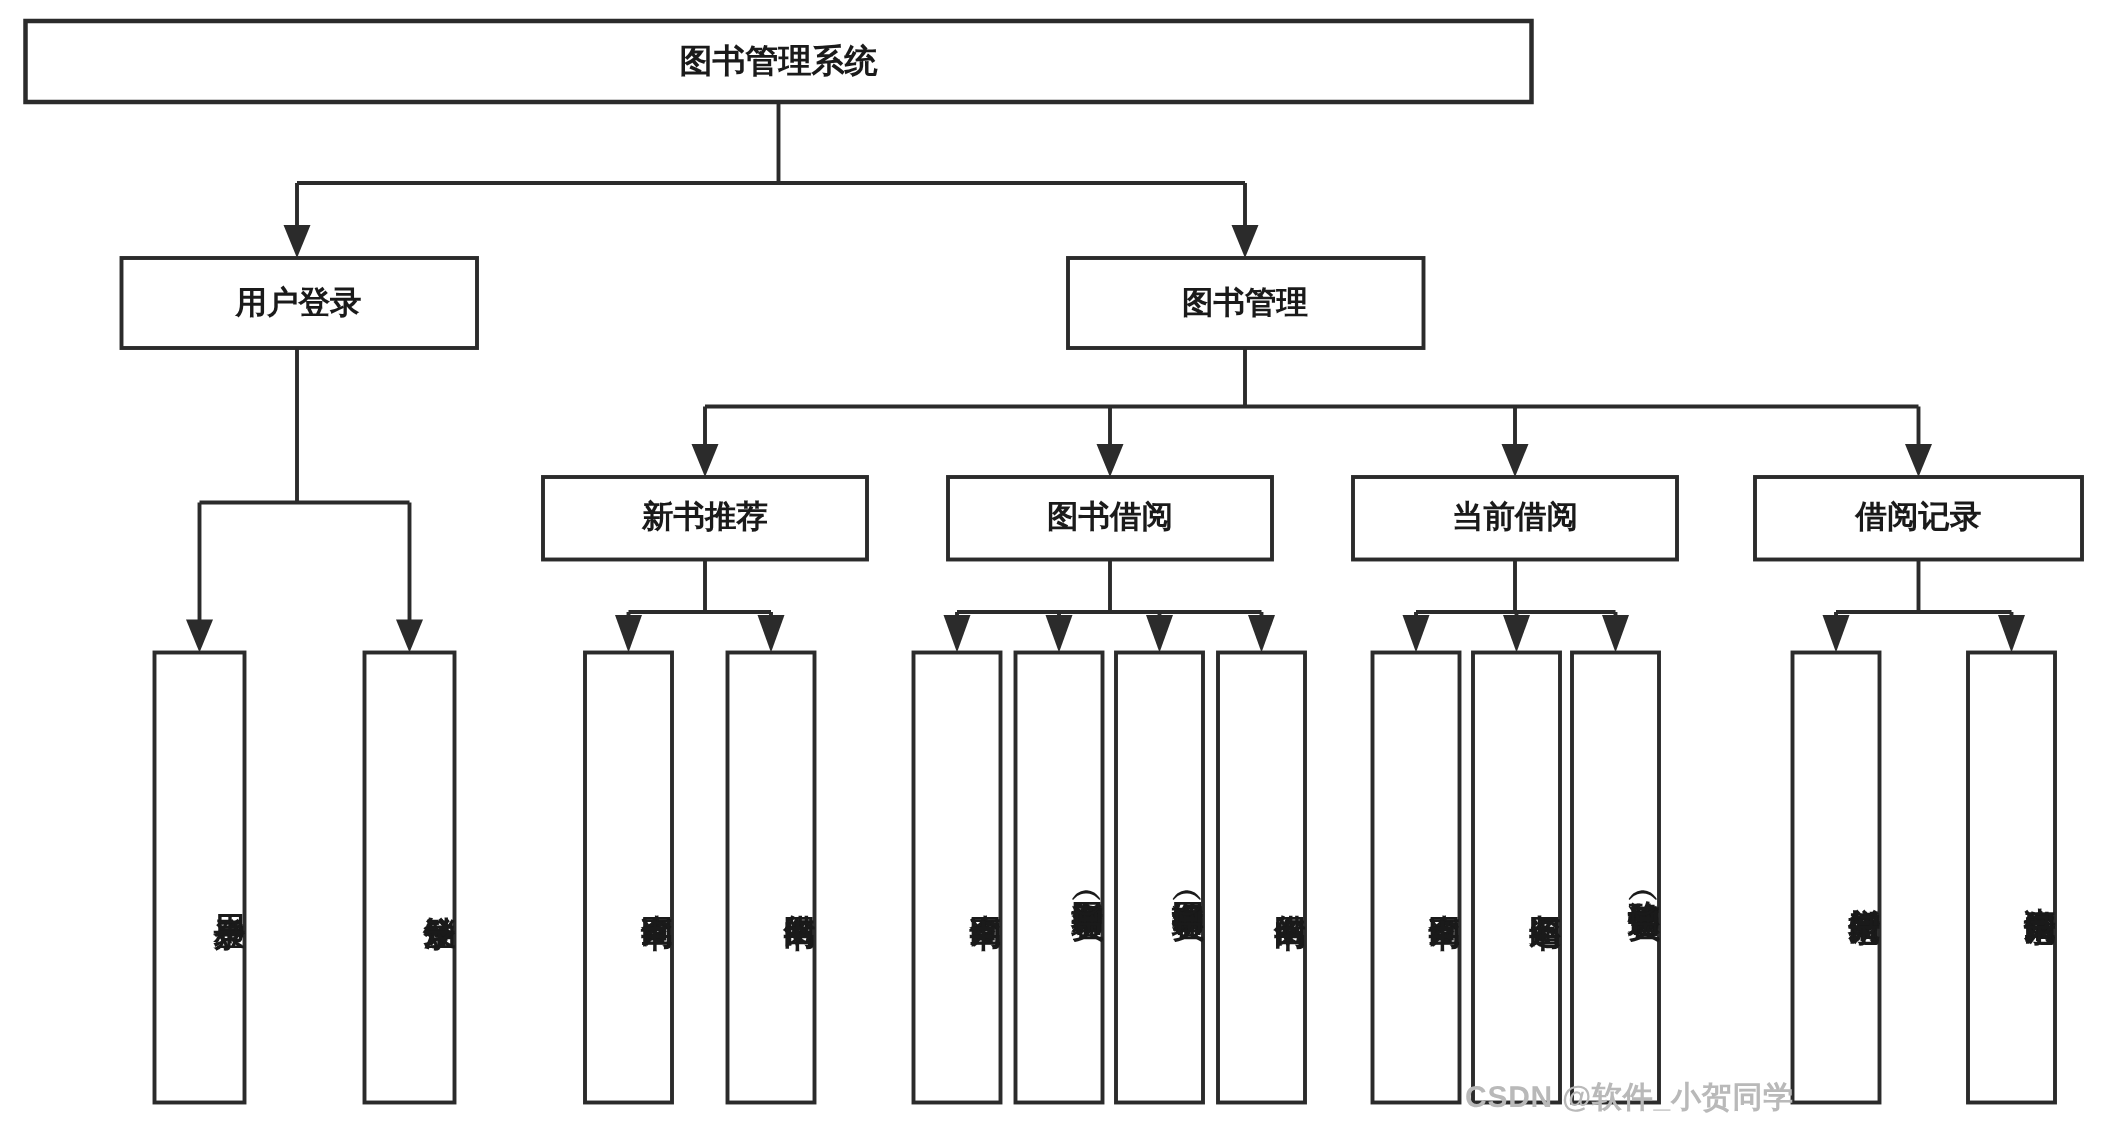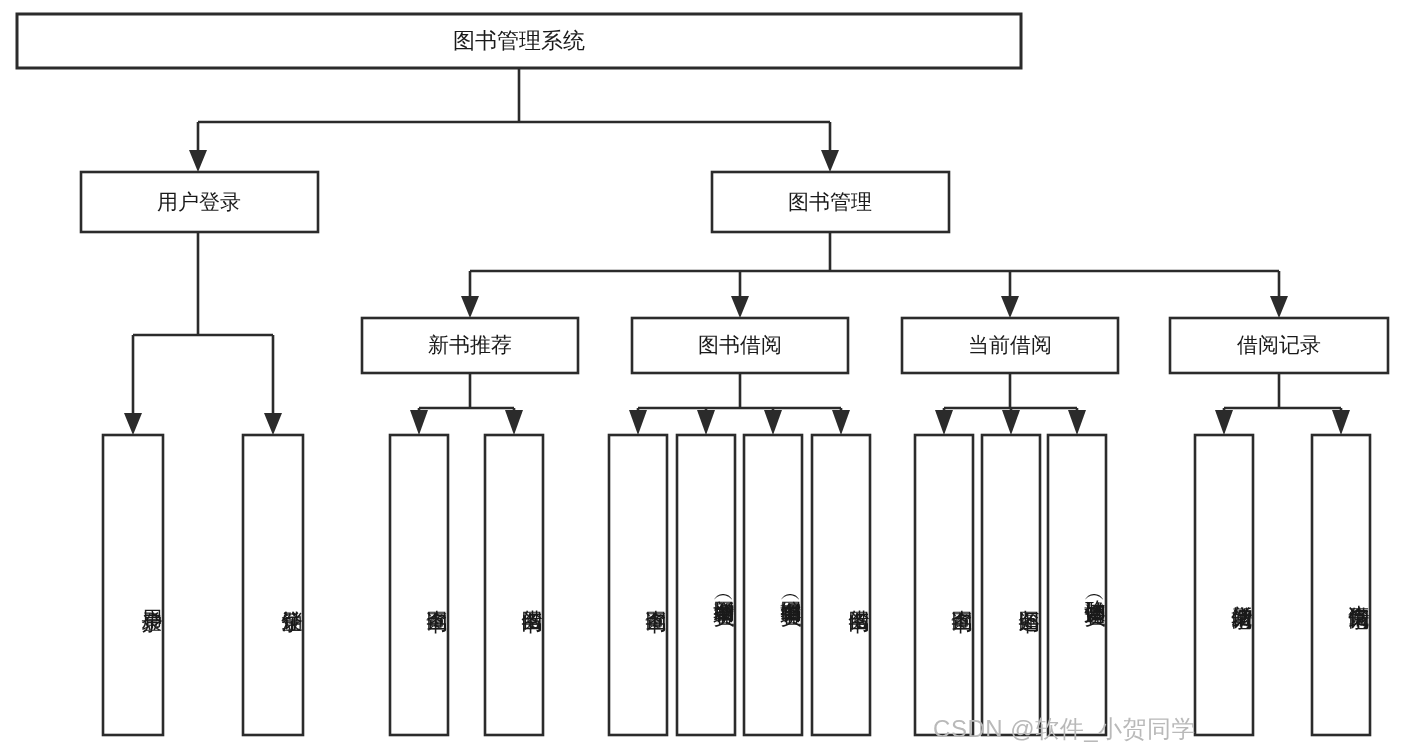--- a/index.html
+++ b/index.html
@@ -13,20 +13,21 @@
     width: 1405px;
     height: 747px;
     overflow: hidden;
     position: relative;
   }
   #diagram-root {
     position: relative;
     width: 1204px;
     height: 747px;
     background: #ffffff;
+    font-weight: bold;
   }
   svg.diagram-svg {
     position: absolute;
     left: 0;
     top: 0;
     width: 1405px;
     height: 747px;
     display: block;
   }
   .node-box {
@@ -79,21 +80,21 @@
     justify-content: center;
     text-align: center;
     pointer-events: none;
     user-select: none;
   }
   .watermark {
     position: absolute;
     right: 8px;
     bottom: 2px;
     font-family: "Liberation Sans", "DejaVu Sans", sans-serif;
-    font-size: 24px;
+    font-size: 20px;
     color: #b9b9b9;
     letter-spacing: 0.5px;
     white-space: nowrap;
   }
 </style>
 </head>
 <body>
 
 <div id="diagram-root">
 

